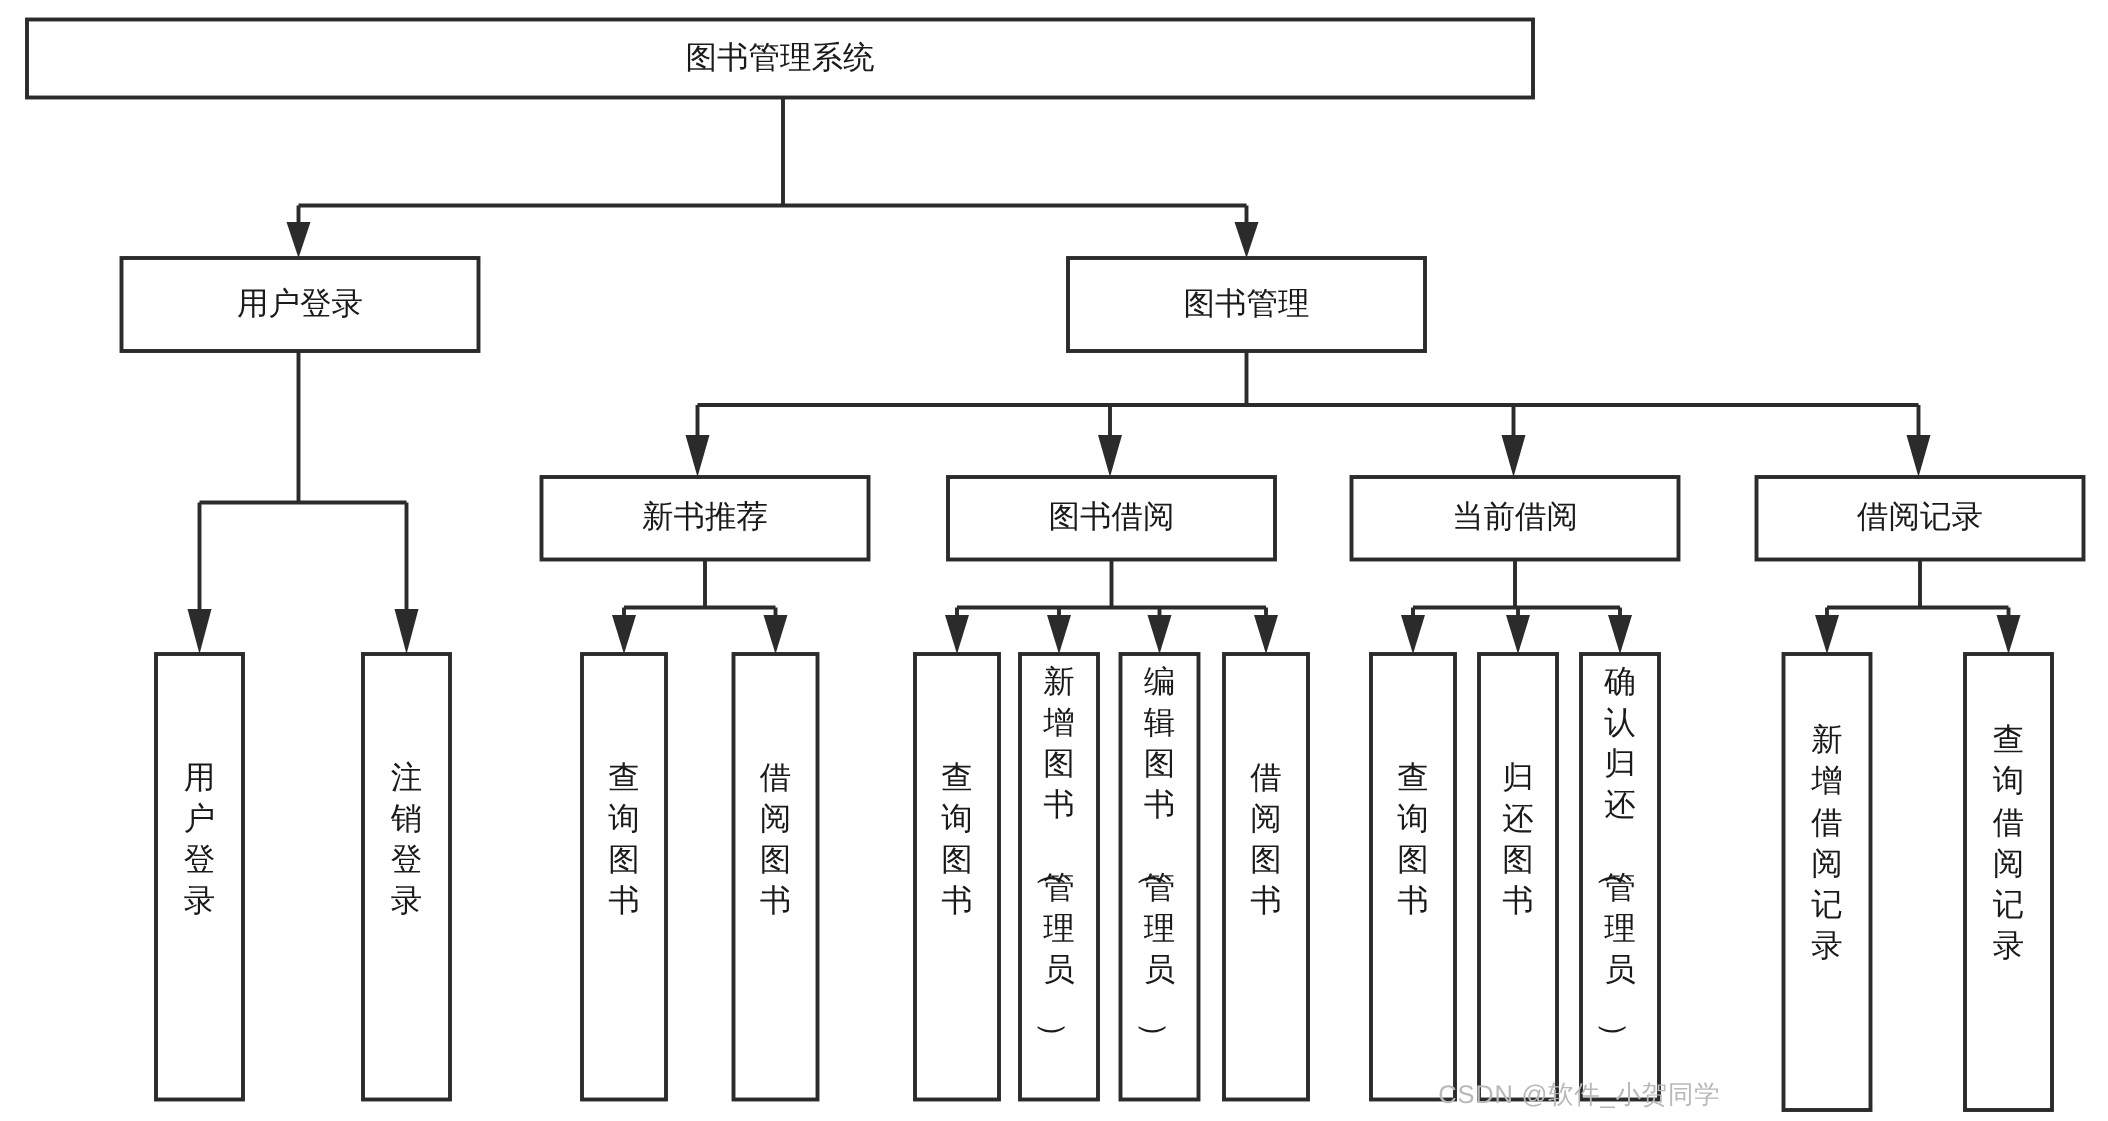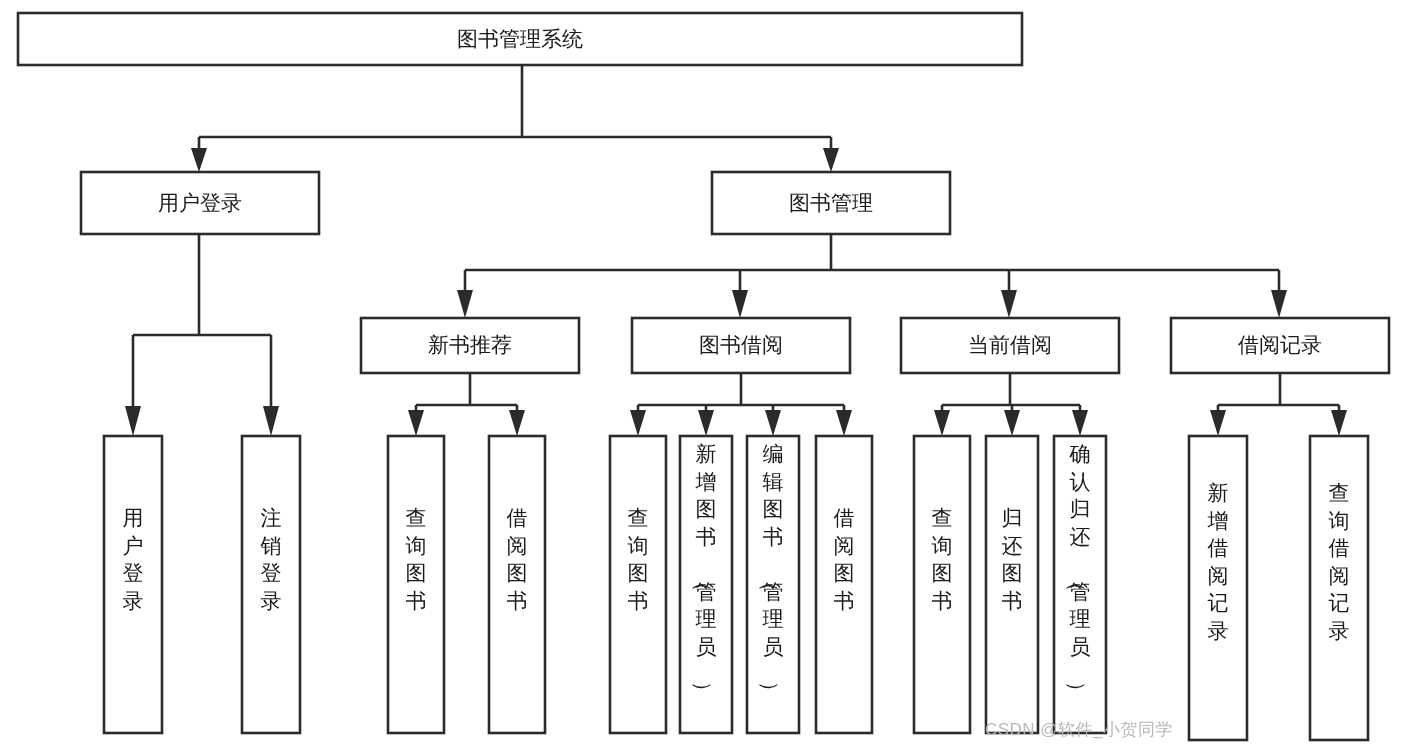--- a/index.html
+++ b/index.html
@@ -11,21 +11,20 @@
     width: 1405px;
     height: 747px;
     font-family: "Liberation Sans", "DejaVu Sans", sans-serif;
     overflow: hidden;
   }
   #diagram-root {
     position: relative;
     width: 1161px;
     height: 747px;
     background: #ffffff;
-    padding-left: 26px;
   }
   svg.diagram-canvas {
     position: absolute;
     top: 0;
     left: 0;
     width: 1405px;
     height: 747px;
     display: block;
   }
   .node-box {

